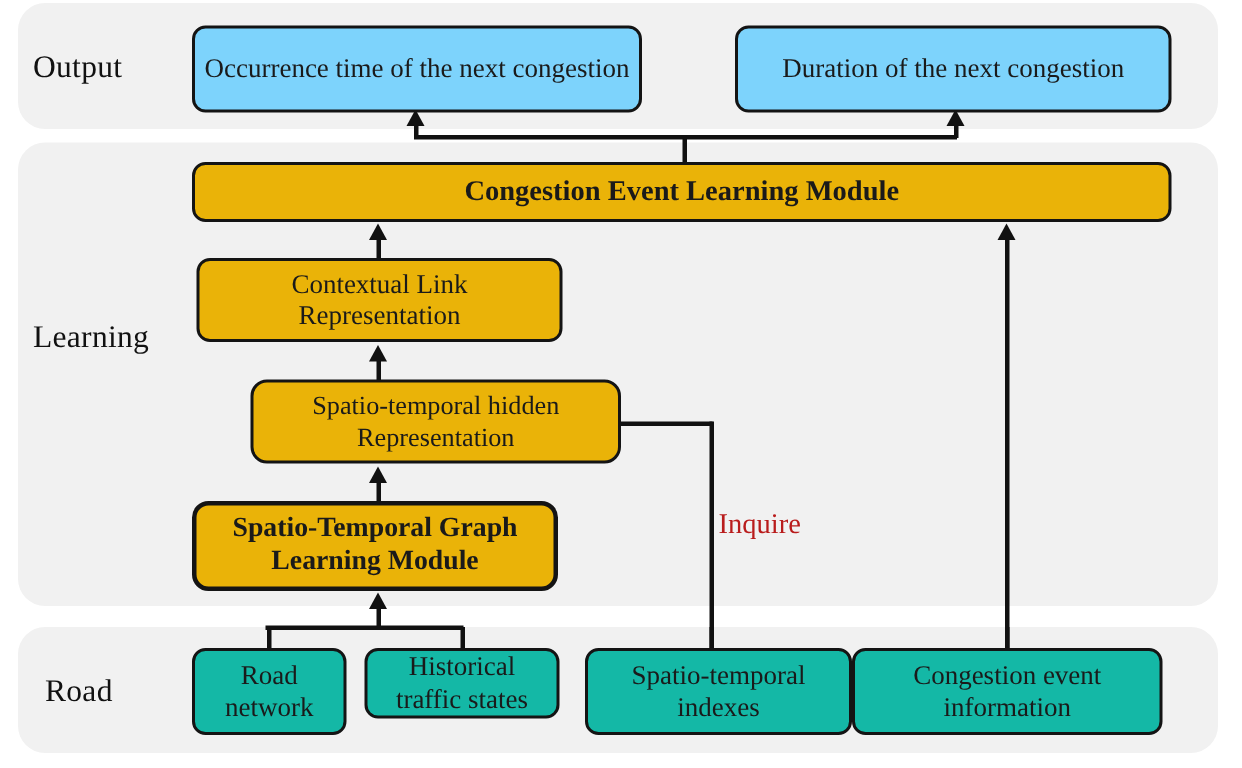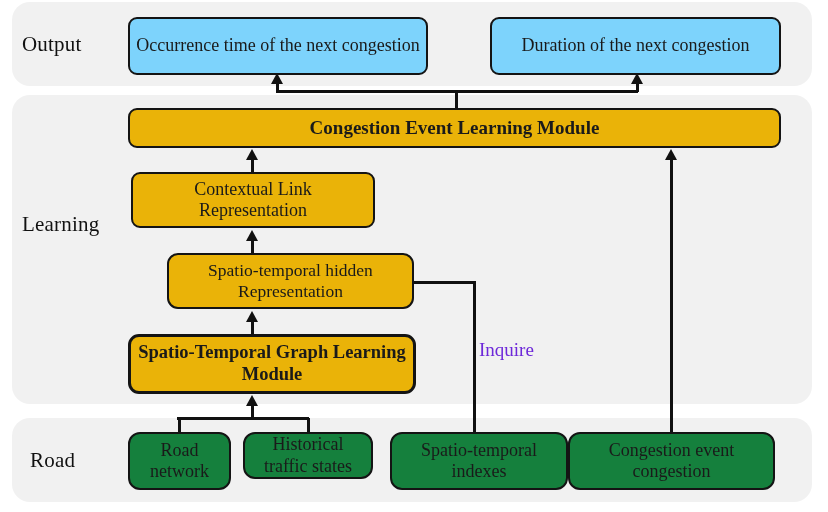--- a/index.html
+++ b/index.html
@@ -43,30 +43,30 @@
     align-items:center;
     justify-content:center;
     text-align:center;
     line-height:1.18;
     padding:2px 6px;
     z-index:5;
   }
   .node span{display:block;width:100%;}
   .n-yellow{background:#7dd3fc;border-color:#141414;}
   .n-blue{background:#eab308;border-color:#141414;}
-  .n-green{background:#15803d;border-color:#141414;border-radius:12px;}
+  .n-green{background:#14b8a6;border-color:#141414;}
   .bold{font-weight:bold;}
 
   #box-occurrence{left:128px;top:17px;width:300px;height:58px;font-size:18px;}
   #box-duration  {left:490px;top:17px;width:291px;height:58px;font-size:18px;}
 
   #box-congestion-module{left:128px;top:108px;width:653px;height:40px;font-size:19px;border-width:2.5px;}
   #box-contextual{left:131px;top:172px;width:244px;height:56px;font-size:18px;}
   #box-hidden{left:128px;top:253px;width:247px;height:56px;font-size:17.5px;border-radius:11px;margin-left:39px;}
-  #box-stgl{left:128px;top:334px;width:288px;height:60px;font-size:18.5px;border-width:3px;border-radius:11px;}
+  #box-stgl{left:128px;top:334px;width:244px;height:60px;font-size:18.5px;border-width:3px;border-radius:11px;}
 
   #box-road{left:128px;top:432px;width:103px;height:58px;font-size:18px;}
   #box-historical{left:243px;top:432px;width:130px;height:47px;font-size:18px;}
   #box-indexes{left:390px;top:432px;width:178px;height:58px;font-size:18px;}
   #box-eventinfo{left:568px;top:432px;width:207px;height:58px;font-size:18px;}
 
   
   .wire{position:absolute;background:#111;z-index:3;}
   .vline{width:2.5px;}
   .hline{height:2.5px;}
@@ -79,21 +79,21 @@
   }
   .arrow-up{border-bottom:11px solid #111;}
   .arrow-left{
     border-left:none;border-right:11px solid #111;
     border-top:6.5px solid transparent;border-bottom:6.5px solid transparent;
   }
 
   .inquire-label{
     position:absolute;
     font-size:19px;
-    color:#6d28d9;
+    color:#b91c1c;
     z-index:6;
     white-space:nowrap;
   }
 </style>
 </head>
 <body>
 
 <div id="stage">
 
   <div class="band" id="band-output"></div>
@@ -171,16 +171,16 @@
 
   <div class="node n-green" id="box-historical">
     <span>Historical traffic states</span>
   </div>
 
   <div class="node n-green" id="box-indexes">
     <span>Spatio-temporal indexes</span>
   </div>
 
   <div class="node n-green" id="box-eventinfo">
-    <span>Congestion event congestion</span>
+    <span>Congestion event information</span>
   </div>
 
 </div>
 
 </body></html>

